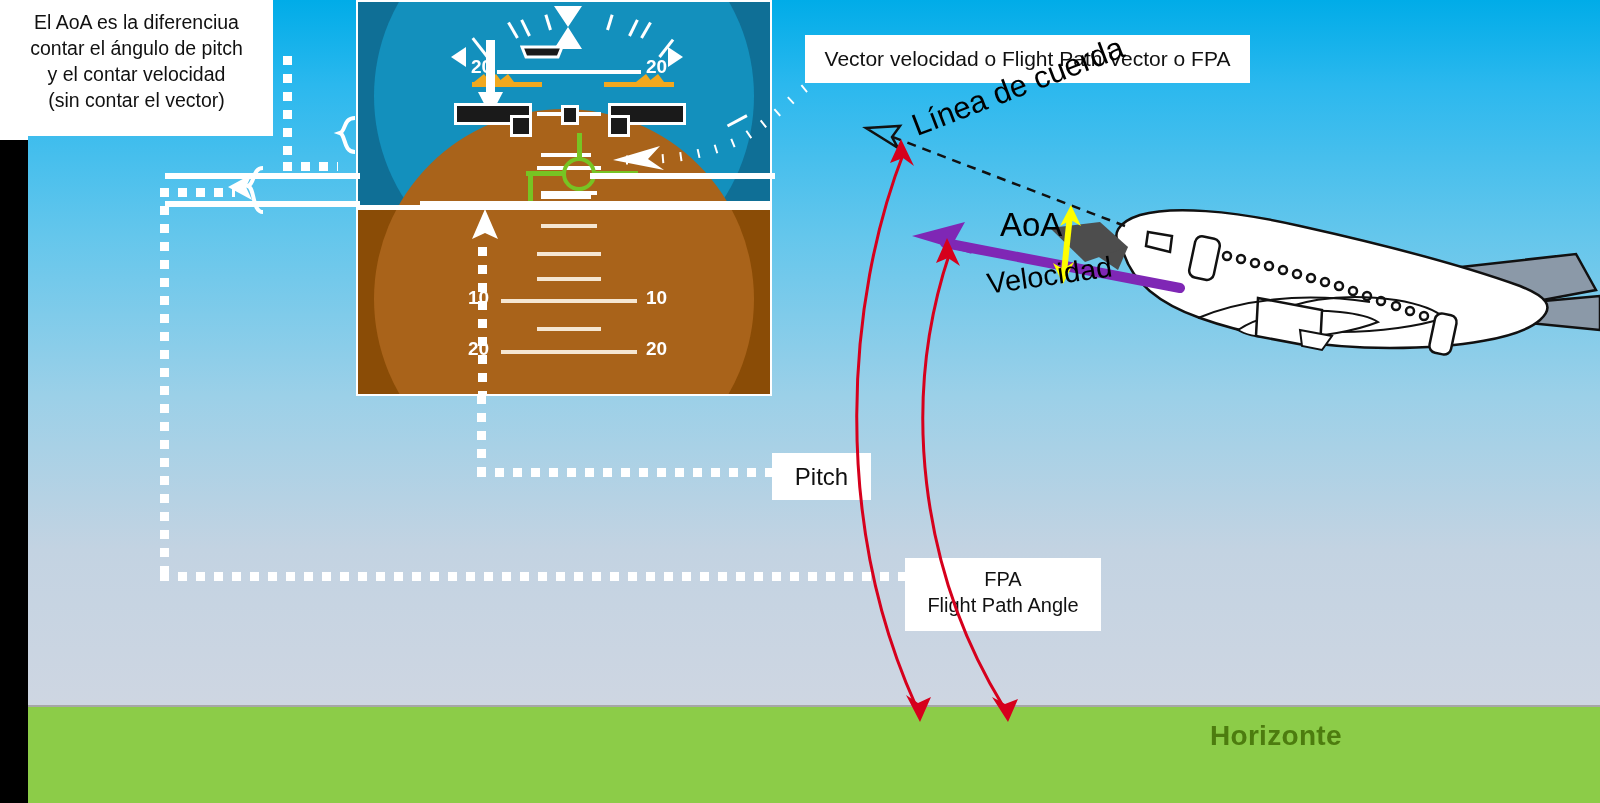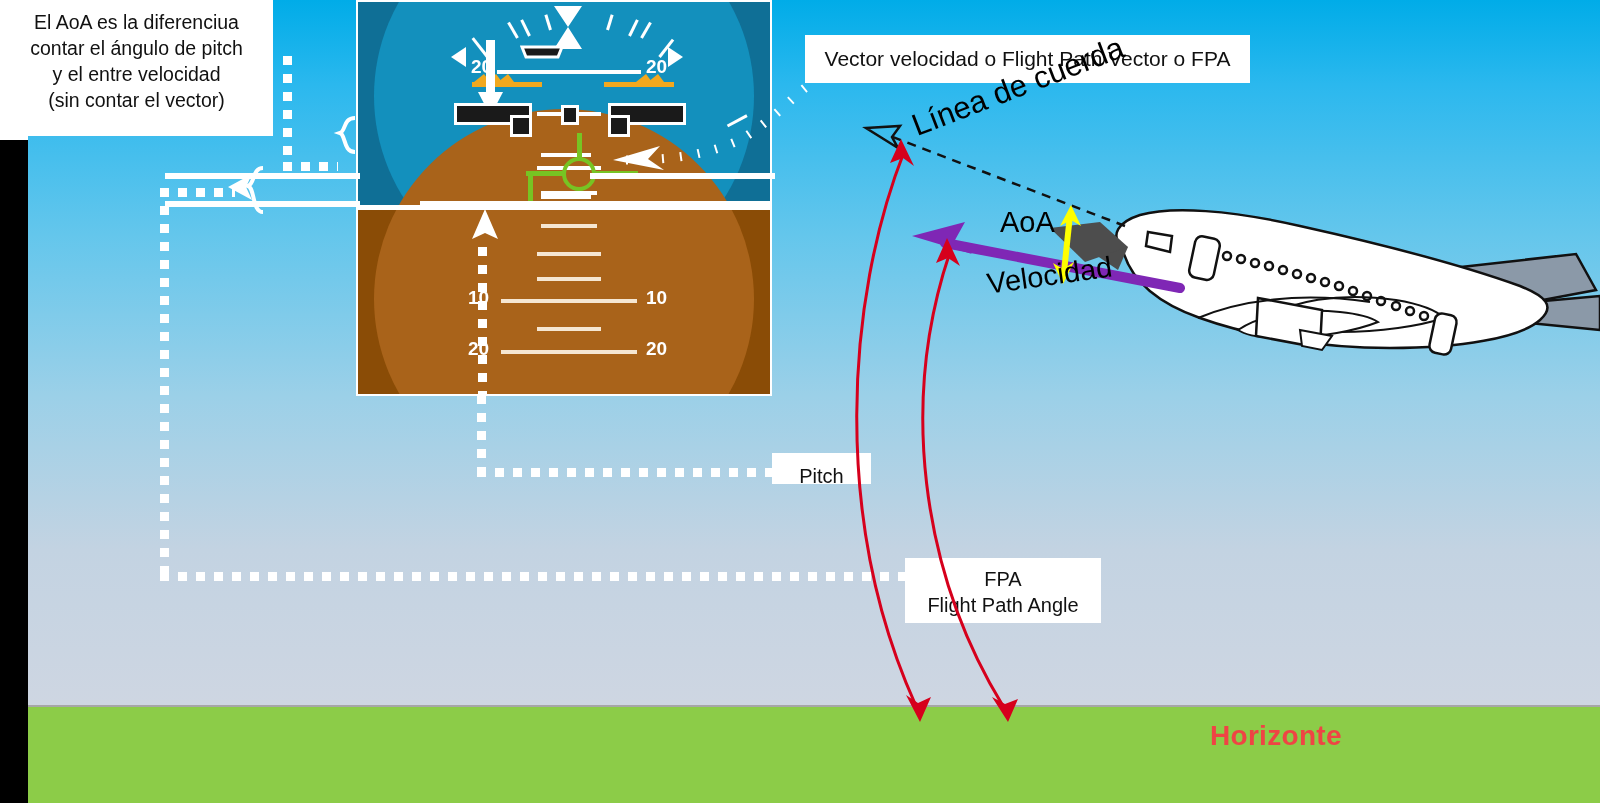--- a/index.html
+++ b/index.html
@@ -42,21 +42,21 @@
     background: #8ccc48;
     border-top: 2px solid #a6a6a6;
     box-sizing: border-box;
   }
   .ground-label {
     position: absolute;
     left: 1210px;
     top: 720px;
     font-size: 28px;
     font-weight: bold;
-    color: #ef4444;
+    color: #4d7c0f;
     letter-spacing: 0.3px;
   }
 
   
   .callout {
     position: absolute;
     background: #ffffff;
     color: #111111;
     box-sizing: border-box;
     text-align: center;
@@ -75,29 +75,29 @@
     top: 35px;
     width: 445px;
     height: 48px;
     line-height: 48px;
     font-size: 21px;
   }
   #box-pitch {
     left: 772px;
     top: 453px;
     width: 99px;
-    height: 31px;
+    height: 47px;
     line-height: 47px;
-    font-size: 20px;
+    font-size: 24px;
   }
   #box-fpa {
     left: 905px;
     top: 558px;
     width: 196px;
-    height: 65px;
+    height: 73px;
     padding-top: 8px;
     font-size: 20px;
     line-height: 26px;
   }
 
   
   #pfd {
     position: absolute;
     left: 356px;
     top: 0;
@@ -262,21 +262,21 @@
     white-space: nowrap;
   }
   #lbl-chord {
     left: 907px; top: 110px;
     font-size: 31px;
     transform: rotate(-21deg);
     transform-origin: 0 0;
   }
   #lbl-aoa {
     left: 1000px; top: 206px;
-    font-size: 29px;
+    font-size: 33px;
   }
   #lbl-vel {
     left: 985px; top: 268px;
     font-size: 29px;
     transform: rotate(-8deg);
     transform-origin: 0 0;
   }
 </style>
 </head>
 <body>
@@ -482,21 +482,21 @@
     <polygon points="1008,722 992,697 1005,704 1018,699" fill="#d6001c"></polygon>
   </svg>
 
   <div class="lbl" id="lbl-chord">Línea de cuerda</div>
   <div class="lbl" id="lbl-aoa">AoA</div>
   <div class="lbl" id="lbl-vel">Velocidad</div>
 
   <div class="callout" id="box-aoa-note">
     <div>El AoA es la diferenciua</div>
     <div>contar el ángulo de pitch</div>
-    <div>y el entre velocidad</div>
+    <div>y el contar velocidad</div>
     <div>(sin contar el vector)</div>
   </div>
 
   <div class="callout" id="box-fpv">Vector velocidad o Flight Path Vector o FPA</div>
 
   <div class="callout" id="box-pitch">Pitch</div>
 
   <div class="callout" id="box-fpa">
     <div>FPA</div>
     <div>Flight Path Angle</div>

